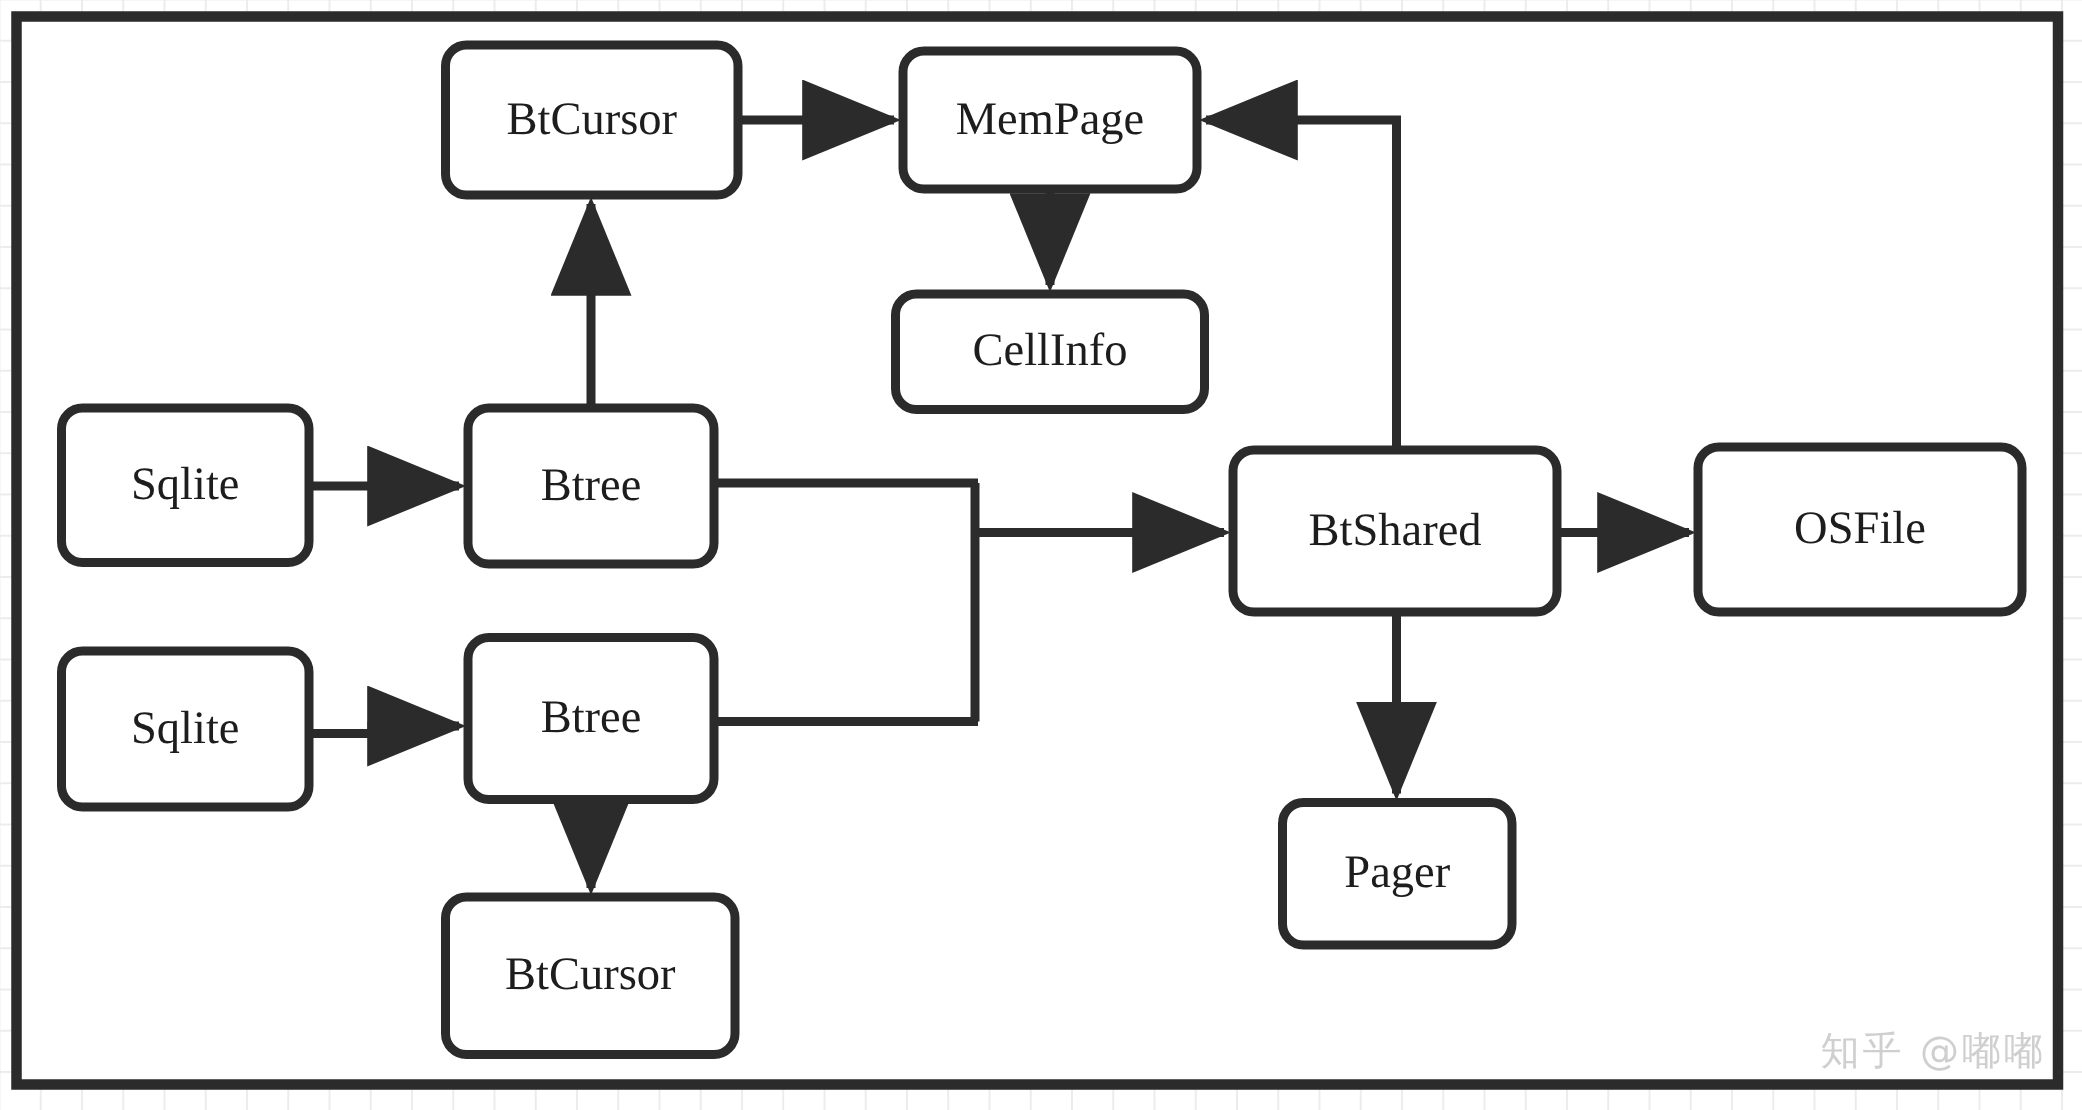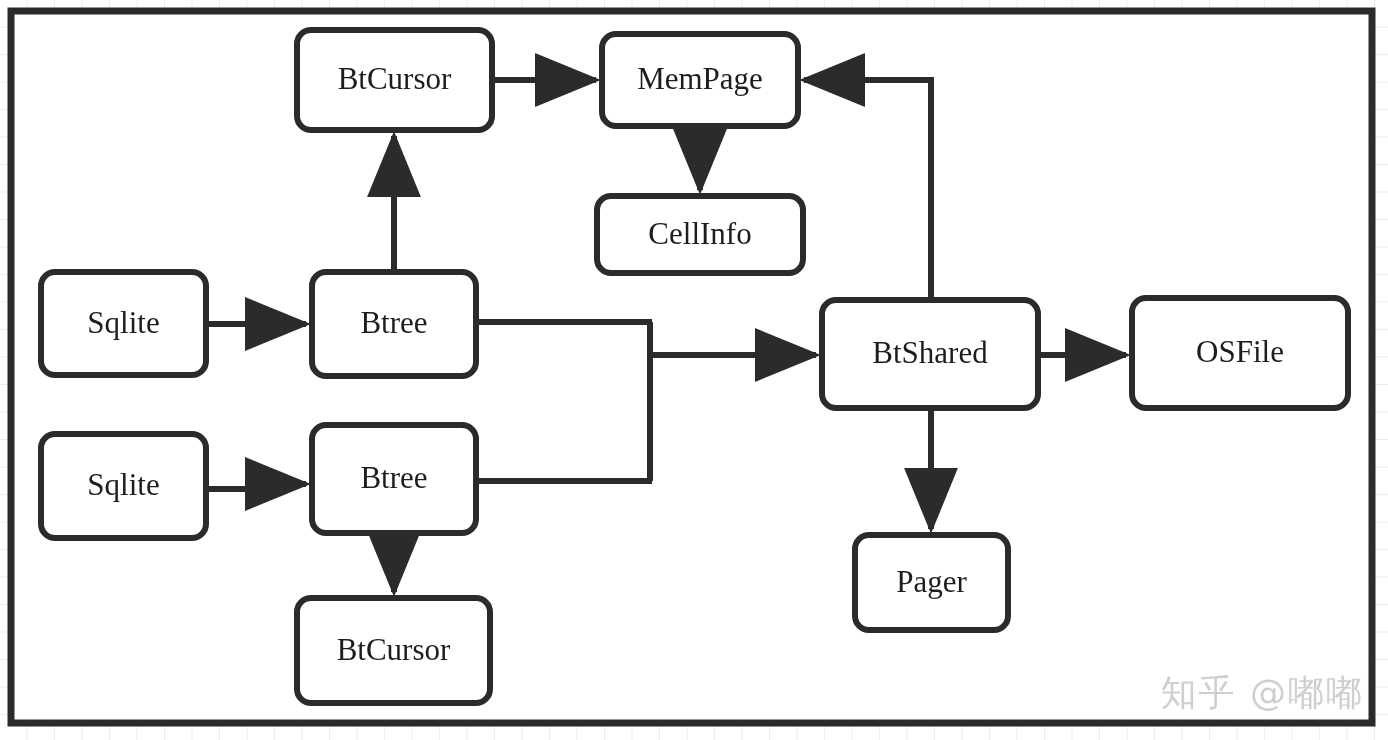--- a/index.html
+++ b/index.html
@@ -43,21 +43,21 @@
     fill: #1d1d1d;
     font-size: 31px;
     text-anchor: middle;
     dominant-baseline: middle;
   }
   #watermark {
     position: absolute;
     right: 24px;
     bottom: 22px;
     font-family: "DejaVu Sans", "Liberation Sans", sans-serif;
-    font-size: 36px;
+    font-size: 26px;
     color: #cfcfcf;
     letter-spacing: 2px;
     white-space: nowrap;
     user-select: none;
   }
 </style>
 </head>
 <body>
 
 <div id="canvas">

